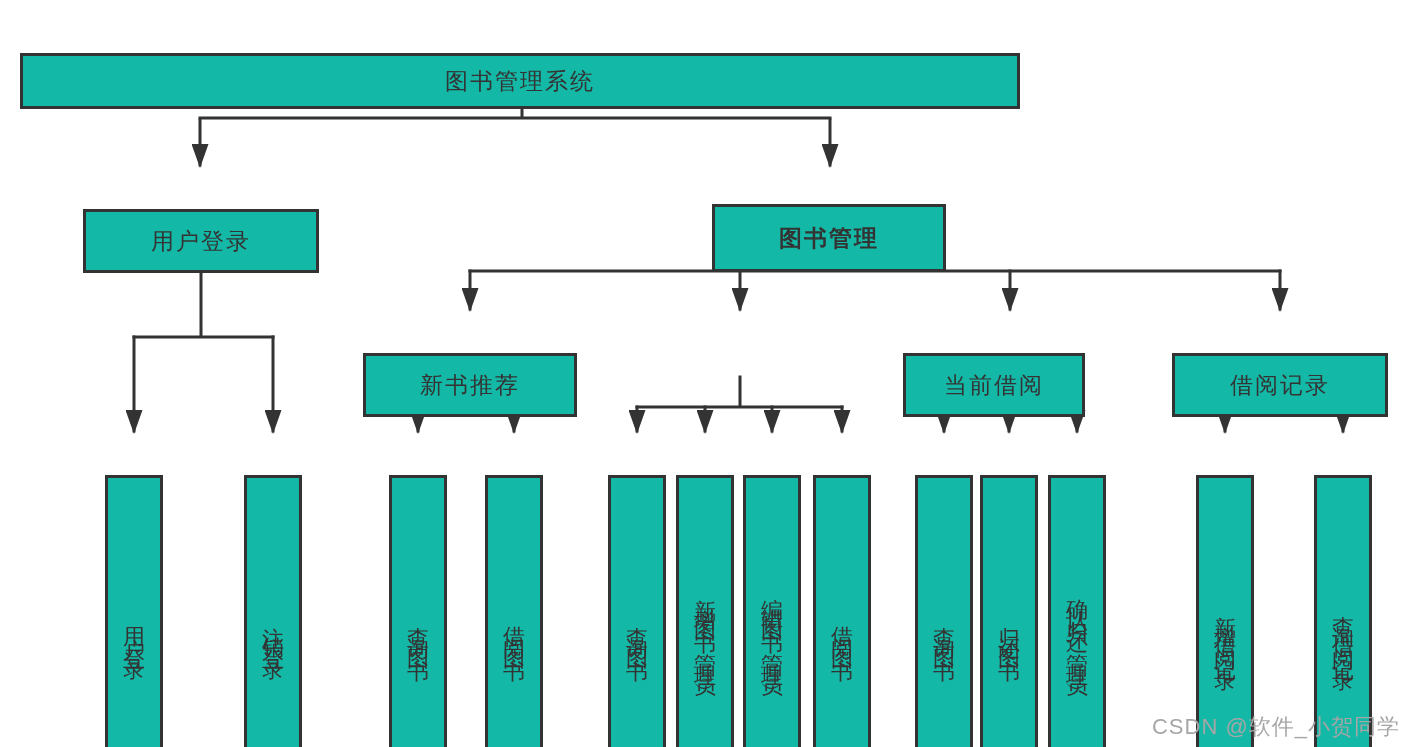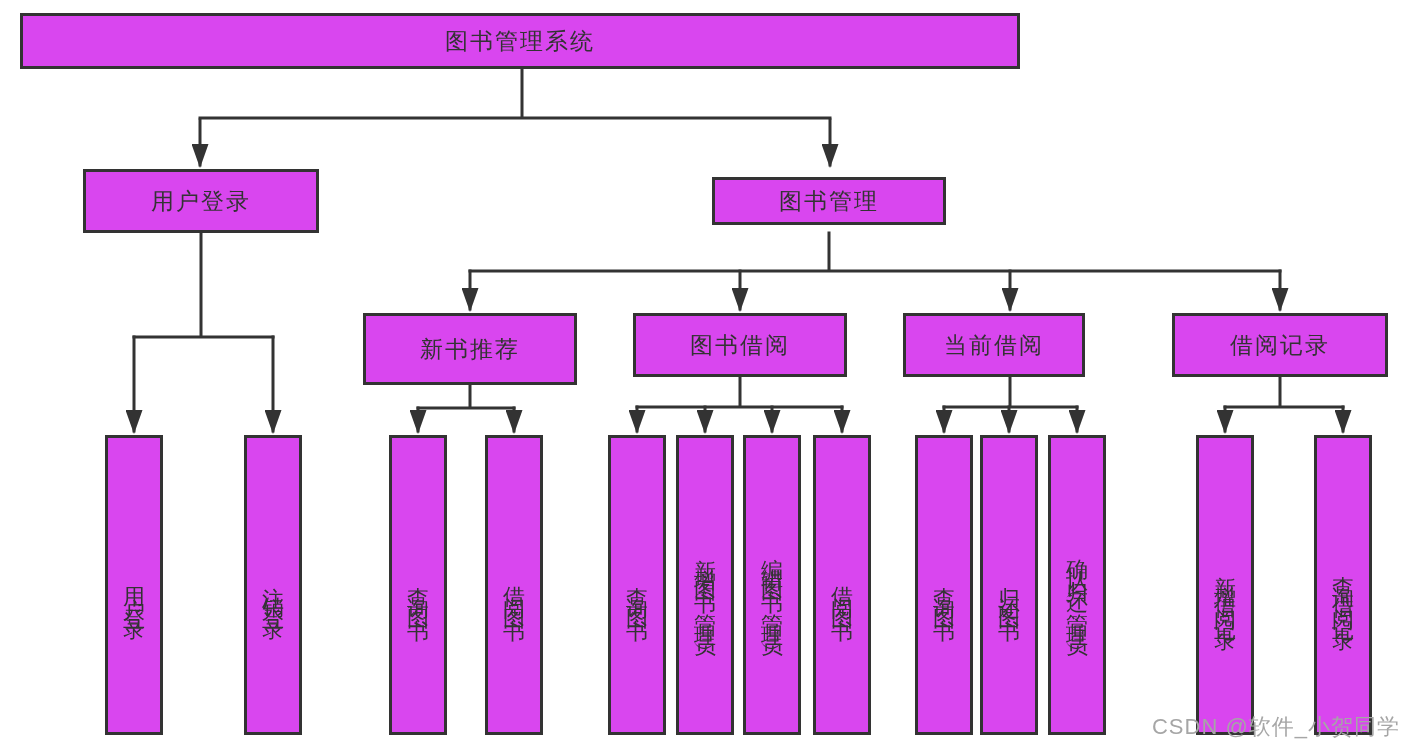--- a/index.html
+++ b/index.html
@@ -14,42 +14,43 @@
   #connectors {
     position: absolute;
     left: 0; top: 0;
     width: 1405px; height: 747px;
   }
   #connectors path { stroke: #333333; stroke-width: 3; fill: none; stroke-linecap: square; }
   .node {
     position: absolute;
     box-sizing: border-box;
     border: 3px solid #333333;
-    background: #d946ef;
+    background: #14b8a6;
     display: flex;
     align-items: center;
     justify-content: center;
     color: #333333;
+    margin-top: 40px;
   }
   .h-node { font-size: 23px; letter-spacing: 2px; white-space: nowrap; }
   .v-node { font-size: 22px; }
   .v-node span {
     writing-mode: vertical-rl;
     text-orientation: mixed;
     line-height: 1;
     letter-spacing: 11px;
     margin-bottom: -11px;
   }
   
   #n-root   { left: 20px;  top: 13px;  width: 1000px; height: 56px; }
   
   #n-l1-0   { left: 83px;  top: 169px; width: 236px; height: 64px; }
-  #n-l1-1   { left: 712px; top: 177px; width: 234px; height: 48px; }
+  #n-l1-1   { left: 712px; top: 164px; width: 234px; height: 68px; font-weight: bold; }
   
-  #n-l2-0   { left: 363px;  top: 313px; width: 214px; height: 72px; }
+  #n-l2-0   { left: 363px;  top: 313px; width: 214px; height: 64px; }
   #n-l2-1   { left: 633px;  top: 313px; width: 214px; height: 64px; }
   #n-l2-2   { left: 903px;  top: 313px; width: 182px; height: 64px; }
   #n-l2-3   { left: 1172px; top: 313px; width: 216px; height: 64px; text-align: right; }
   
   .leaf { top: 435px; width: 58px; height: 300px; }
   #lf-0  { left: 105px;  }
   #lf-1  { left: 244px;  }
   #lf-2  { left: 389px;  }
   #lf-3  { left: 485px;  }
   #lf-4  { left: 608px;  }
@@ -116,21 +117,20 @@
     <path d="M1225,407 V431" marker-end="url(#arrow)"></path>
     <path d="M1343,407 V431" marker-end="url(#arrow)"></path>
   </svg>
 
   <div id="n-root" class="node h-node">图书管理系统</div>
 
   <div id="n-l1-0" class="node h-node">用户登录</div>
   <div id="n-l1-1" class="node h-node">图书管理</div>
 
   <div id="n-l2-0" class="node h-node">新书推荐</div>
-  <div id="n-l2-1" class="node h-node">图书借阅</div>
   <div id="n-l2-2" class="node h-node">当前借阅</div>
   <div id="n-l2-3" class="node h-node">借阅记录</div>
 
   <div id="lf-0" class="node v-node leaf">
     <span>用户登录</span>
   </div>
   <div id="lf-1" class="node v-node leaf">
     <span>注销登录</span>
   </div>
 

